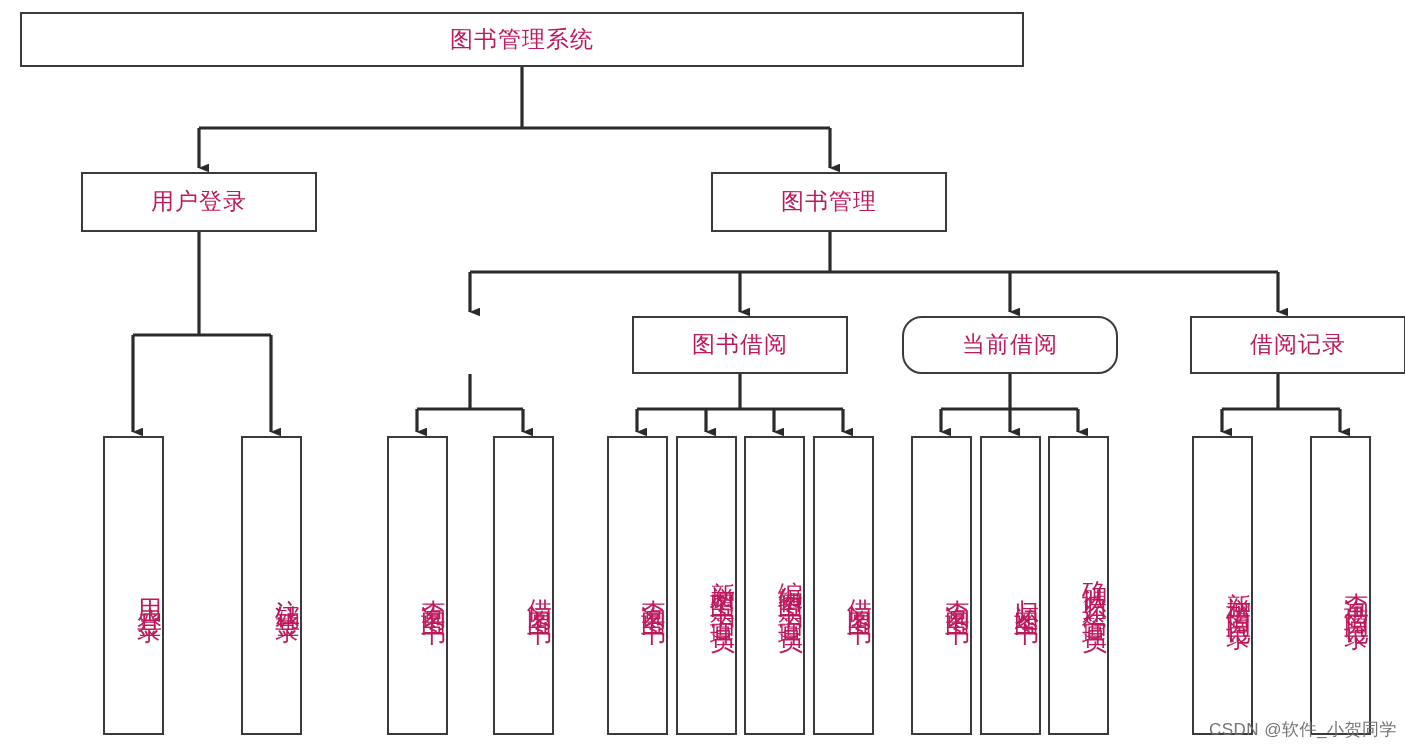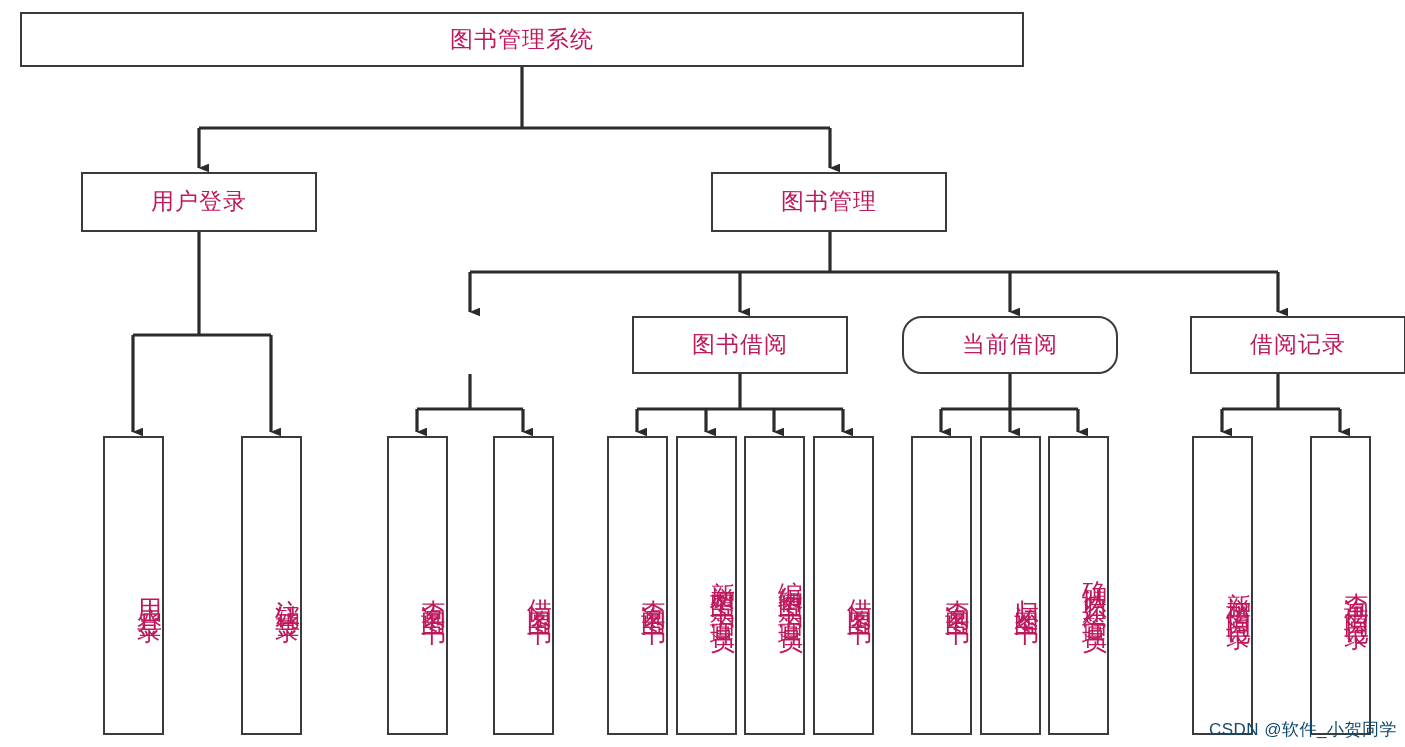--- a/index.html
+++ b/index.html
@@ -56,21 +56,21 @@
     writing-mode: vertical-rl;
     text-orientation: upright;
     display: block;
     white-space: nowrap;
   }
   #watermark {
     position: absolute;
     right: 8px;
     bottom: 6px;
     font-size: 17px;
-    color: #0c4a6e;
+    color: #737373;
     letter-spacing: 0.5px;
     z-index: 5;
     white-space: nowrap;
   }
 </style>
 </head>
 <body>
 
 <div id="canvas">
 

